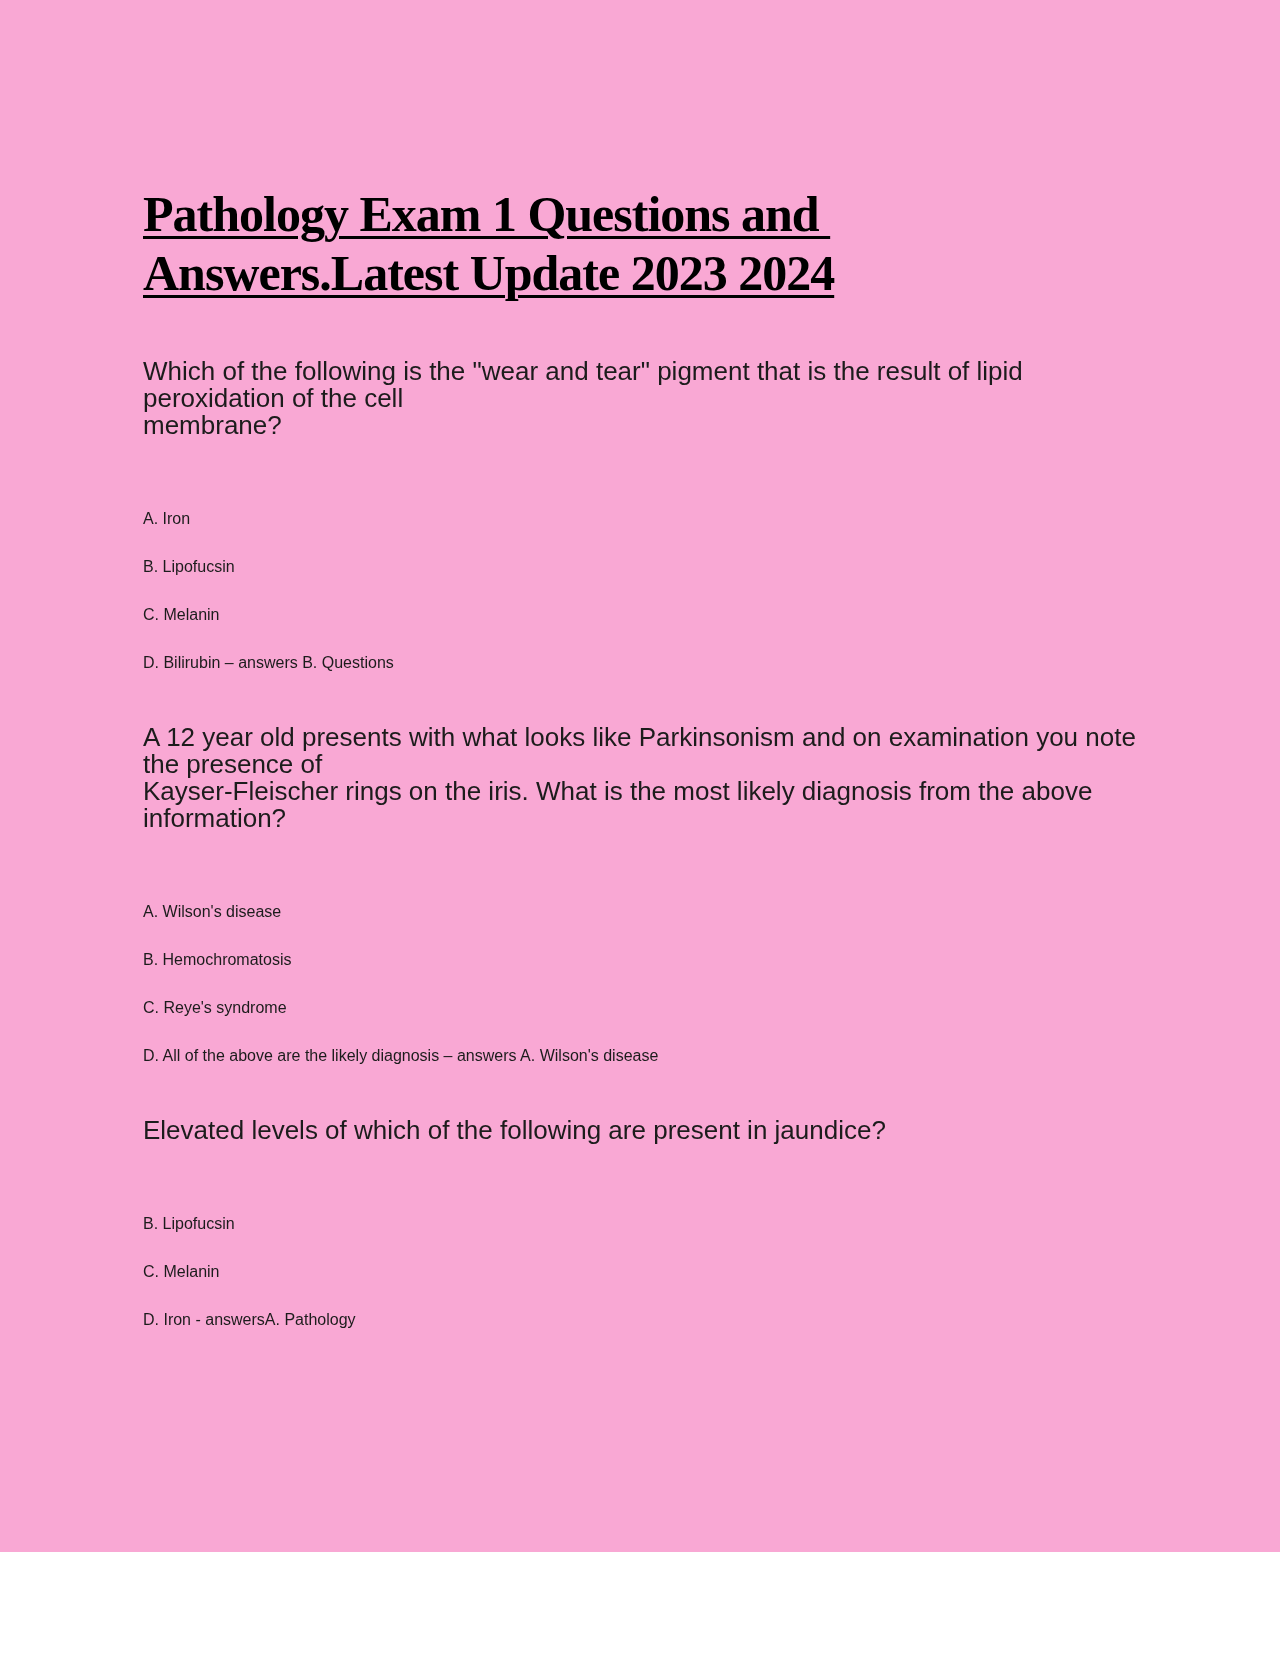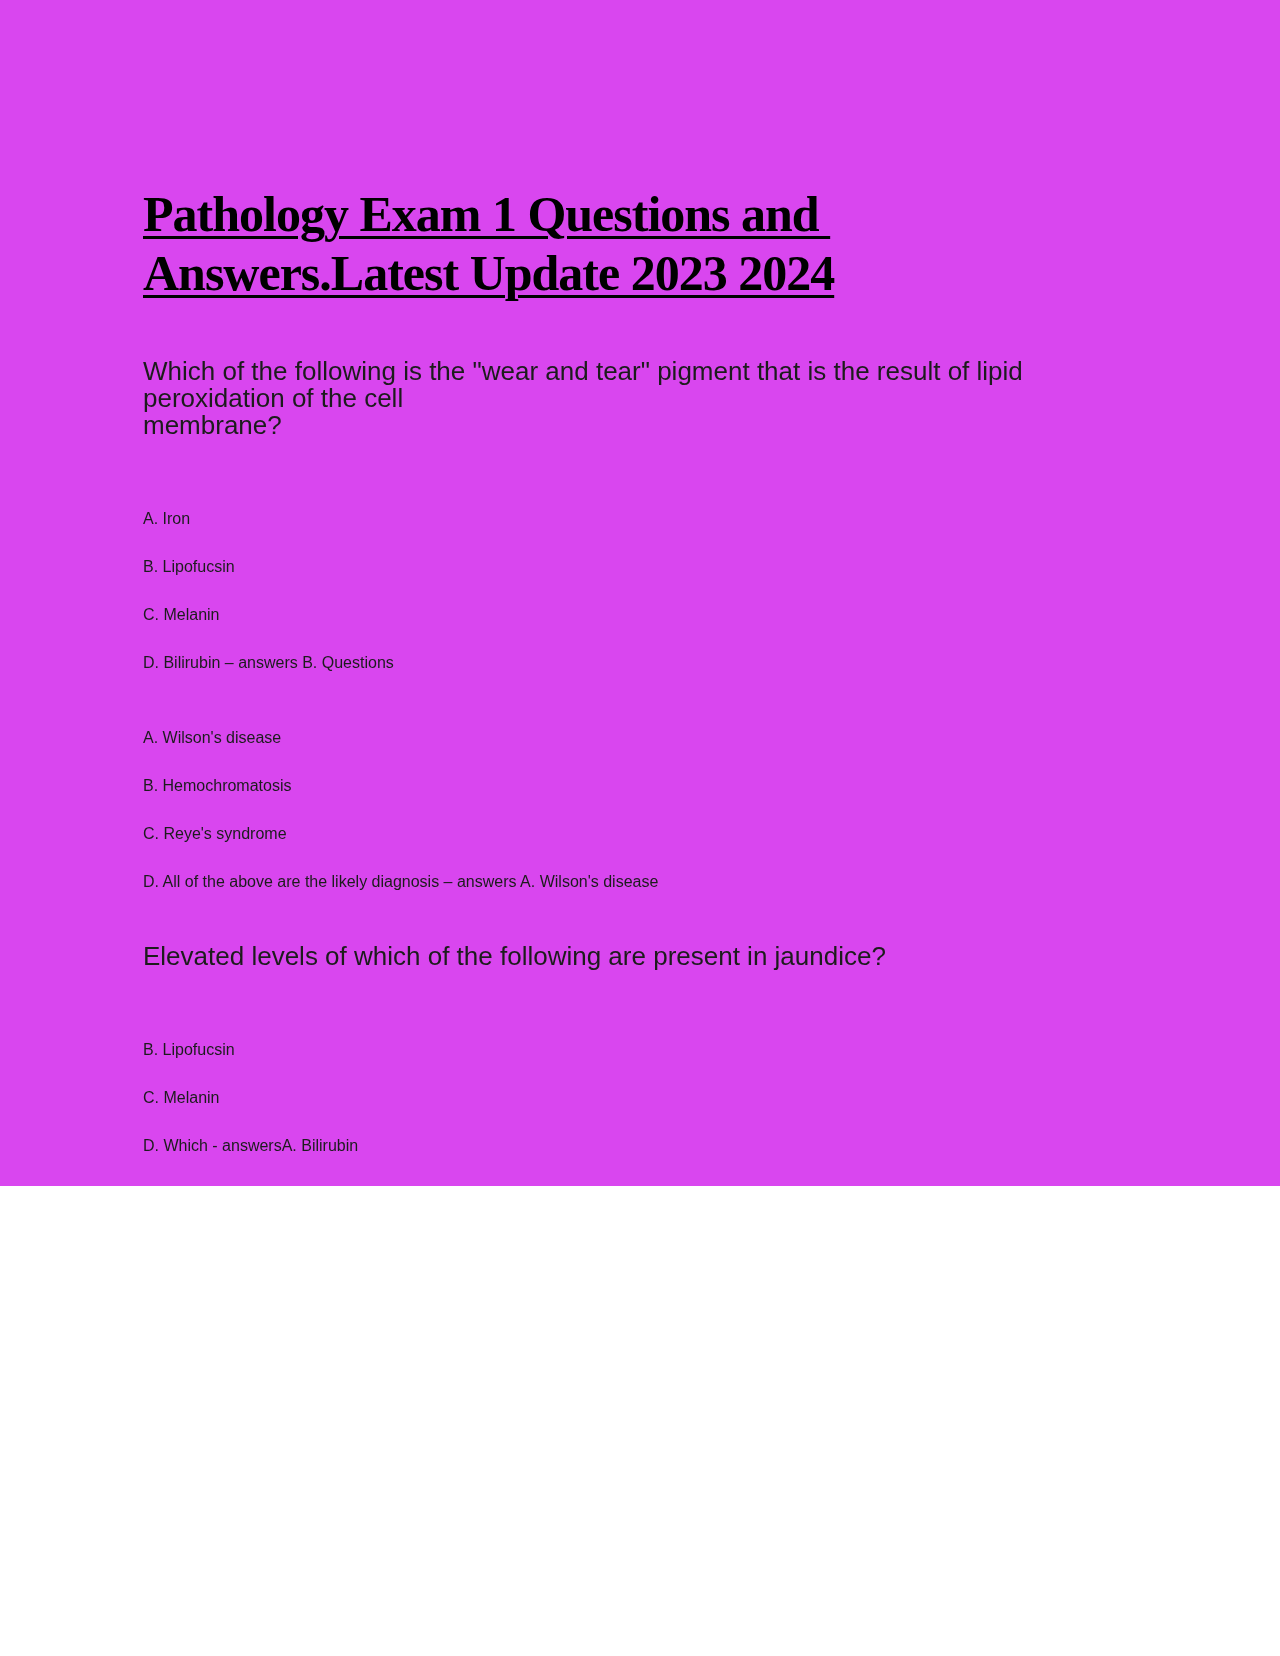--- a/index.html
+++ b/index.html
@@ -5,23 +5,23 @@
   * { margin: 0; padding: 0; box-sizing: border-box; }
   html, body { width: 1280px; height: 1656px; }
   body {
     background: #ffffff;
     overflow: hidden;
     font-family: "Liberation Sans", sans-serif;
     color: #1c1c1c;
   }
   .page {
     width: 1280px;
-    height: 1186px;
+    height: 1552px;
     padding: 185px 137px 0 143px;
-    background: #d946ef;
+    background: #f9a8d4;
   }
   .doc-title {
     font-family: "Liberation Serif", serif;
     font-weight: bold;
     font-size: 50px;
     line-height: 59px;
     letter-spacing: -1px;
     color: #000000;
     margin: 0 0 55px 0;
   }
@@ -56,28 +56,30 @@
 
   <p class="q">Which of the following is the "wear and tear" pigment that is the result of lipid peroxidation of the cell
 membrane?</p>
   <div class="opts">
     <p class="opt">A. Iron</p>
     <p class="opt">B. Lipofucsin</p>
     <p class="opt">C. Melanin</p>
     <p class="opt">D. Bilirubin – answers B. Questions</p>
   </div>
 
+  <p class="q">A 12 year old presents with what looks like Parkinsonism and on examination you note the presence of
+Kayser-Fleischer rings on the iris. What is the most likely diagnosis from the above information?</p>
   <div class="opts">
     <p class="opt">A. Wilson's disease</p>
     <p class="opt">B. Hemochromatosis</p>
     <p class="opt">C. Reye's syndrome</p>
     <p class="opt">D. All of the above are the likely diagnosis – answers A. Wilson's disease</p>
   </div>
 
   <p class="q">Elevated levels of which of the following are present in jaundice?</p>
   <div class="opts">
     <p class="opt">B. Lipofucsin</p>
     <p class="opt">C. Melanin</p>
-    <p class="opt">D. Which - answersA. Bilirubin</p>
+    <p class="opt">D. Iron - answersA. Pathology</p>
   </div>
 
 
 </div>
 
 </body></html>

